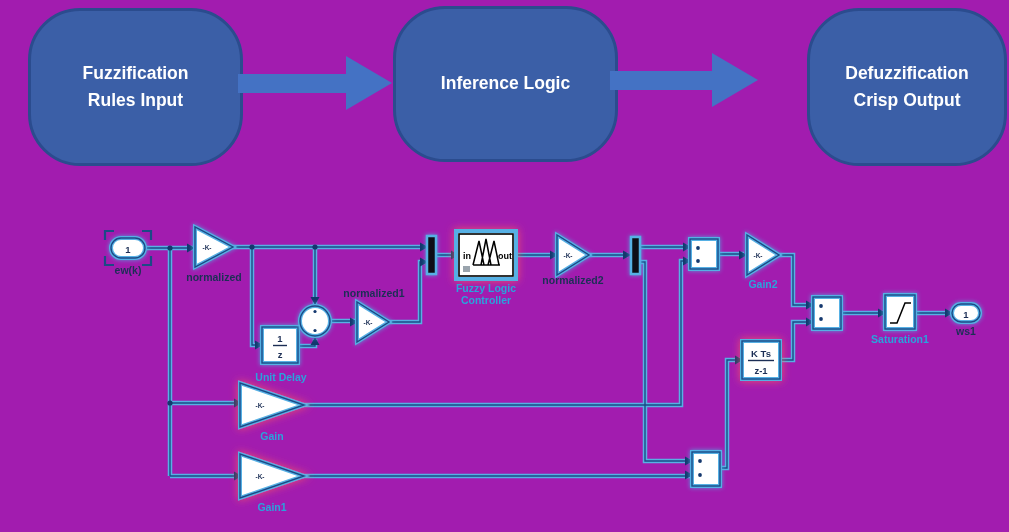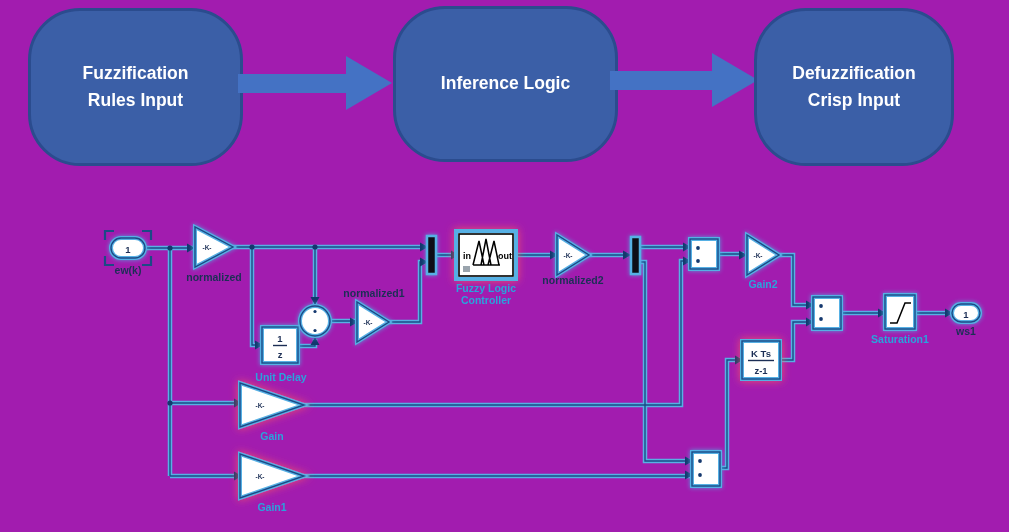--- a/index.html
+++ b/index.html
@@ -37,23 +37,23 @@
   </div>
   <div class="arrow-shaft" style="left:238px;top:74px;width:110px;height:19px"></div>
   <div class="arrow-head" style="left:346px;top:56px"></div>
 
   <div class="fc-block" style="left:393px;top:6px;width:219px;height:150px">
     <div>Inference Logic</div>
   </div>
   <div class="arrow-shaft" style="left:610px;top:71px;width:106px;height:19px"></div>
   <div class="arrow-head" style="left:712px;top:53px"></div>
 
-  <div class="fc-block" style="left:754px;top:8px;width:194px;height:152px">
+  <div class="fc-block" style="left:807px;top:8px;width:194px;height:152px">
     <div>Defuzzification</div>
-    <div>Crisp Input</div>
+    <div>Crisp Output</div>
   </div>
 
   <svg width="1009" height="532" viewBox="0 0 1009 532">
     <defs>
       <filter id="fred" x="-60%" y="-60%" width="220%" height="220%">
         <feDropShadow dx="0" dy="0" stdDeviation="4" flood-color="#ff5a5a" flood-opacity="0.8"></feDropShadow>
       </filter>
       <filter id="fblue" x="-60%" y="-60%" width="220%" height="220%">
         <feDropShadow dx="0" dy="0" stdDeviation="2.2" flood-color="#4fa8e0" flood-opacity="0.9"></feDropShadow>
       </filter>

